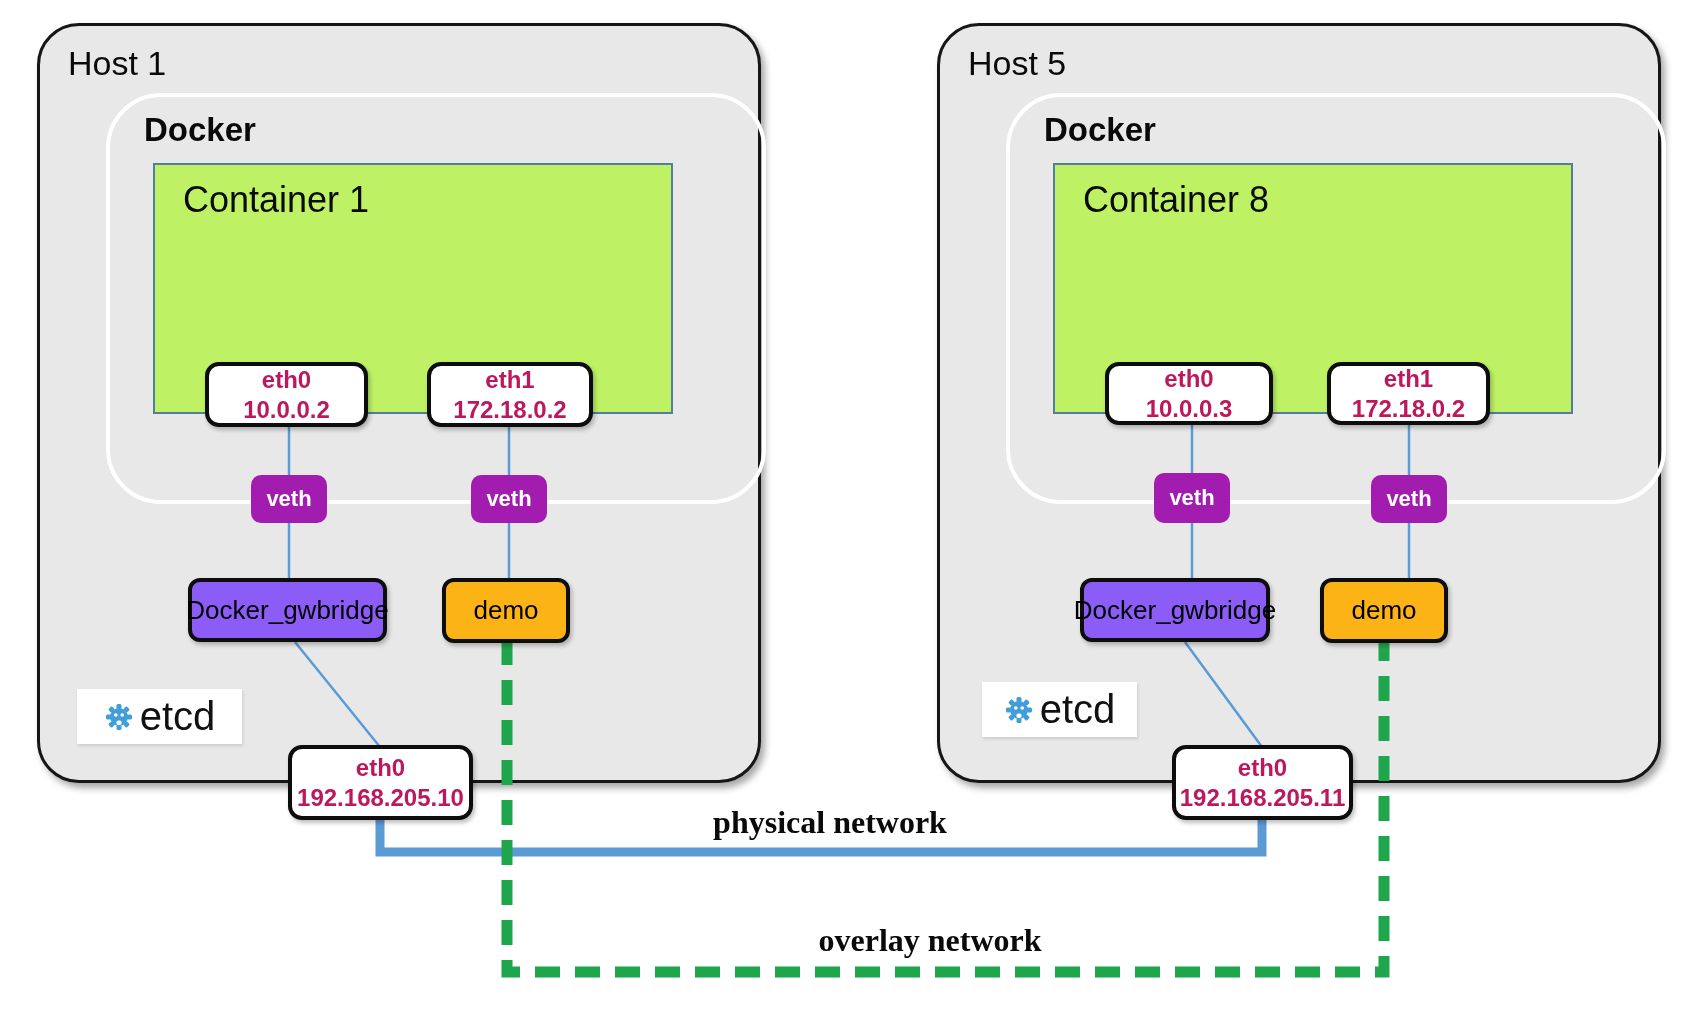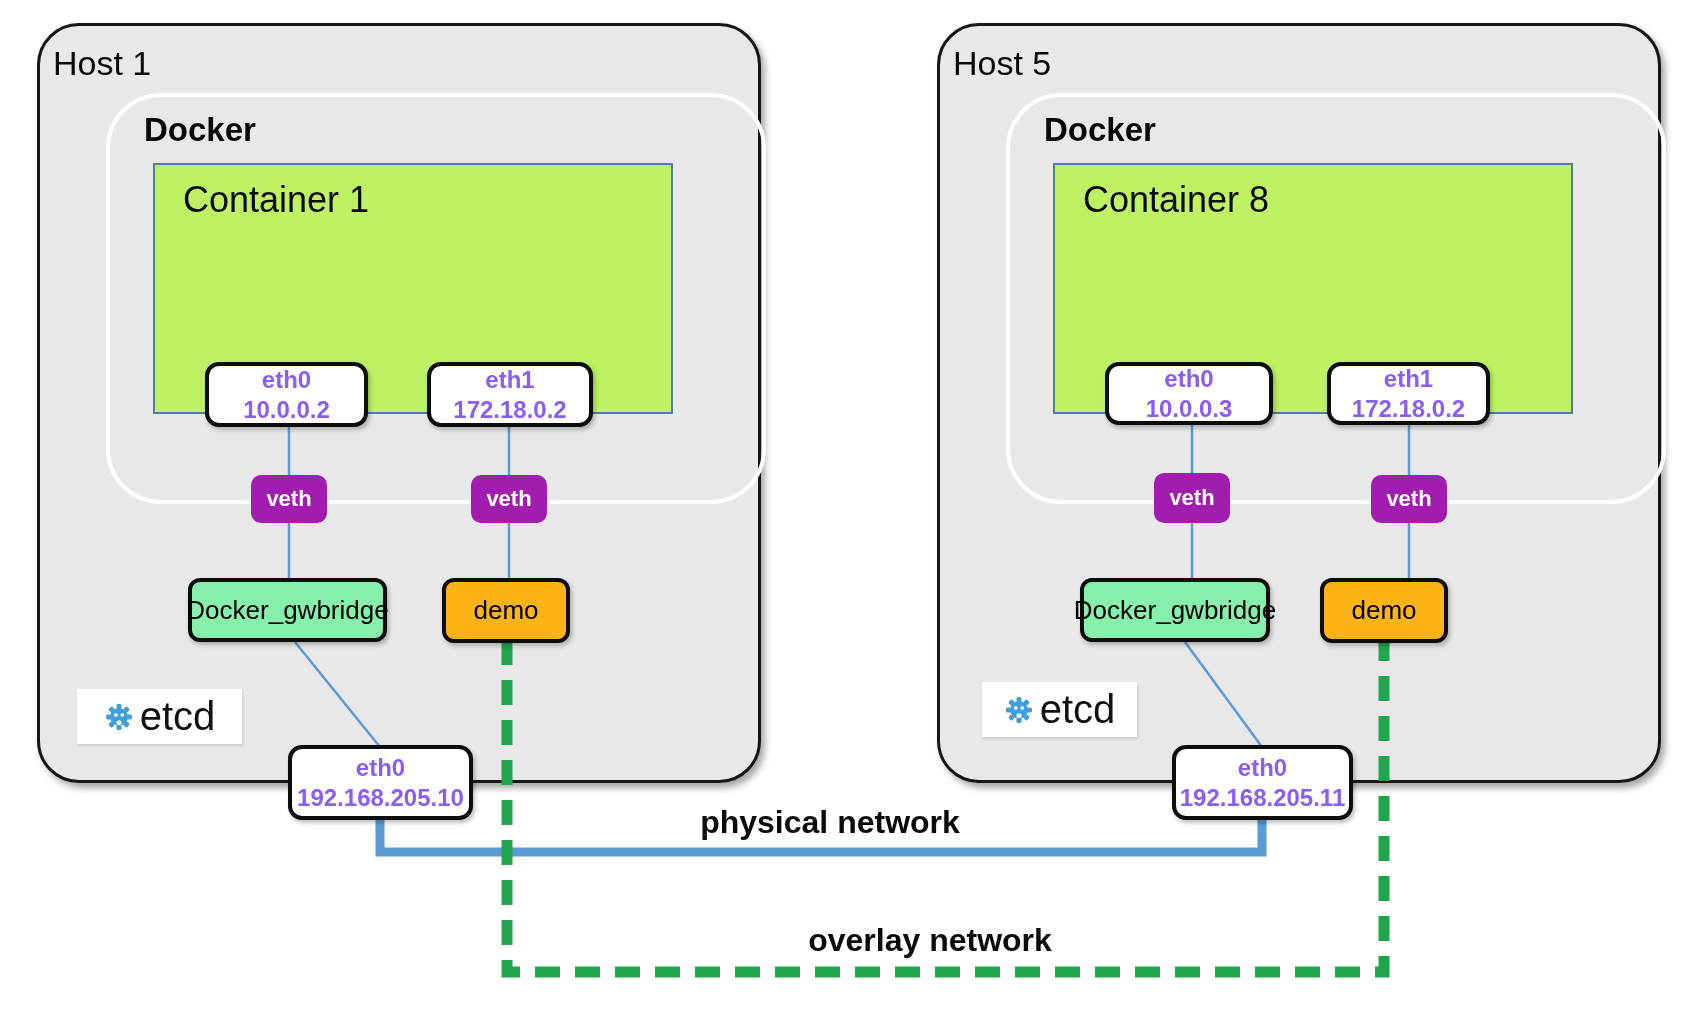--- a/index.html
+++ b/index.html
@@ -5,56 +5,56 @@
   html,body{margin:0;padding:0;background:#ffffff;}
   body{font-family:"Liberation Sans", sans-serif;color:#111;}
   #canvas{position:relative;width:1706px;height:1022px;background:#ffffff;overflow:hidden;}
 
   
   .host{
     position:absolute;width:718px;height:754px;top:23px;
     background:#e8e8e8;border:3px solid #161616;border-radius:42px;
     box-shadow:4px 5px 7px rgba(0,0,0,.35);
   }
-  .host-label{position:absolute;left:13px;top:18px;font-size:34px;color:#0a0a0a;}
+  .host-label{position:absolute;left:28px;top:18px;font-size:34px;color:#0a0a0a;}
   .docker-box{
     position:absolute;left:66px;top:67px;width:610px;height:403px;
     border:4px solid #ffffff;border-radius:55px;padding-left:42px;
   }
   .docker-label{position:absolute;left:34px;top:14px;font-size:33px;font-weight:700;color:#0a0a0a;}
   .container-box{
     position:absolute;left:43px;top:66px;width:516px;height:247px;
     background:#bef264;border:2px solid #567d9e;
   }
   .container-label{position:absolute;left:28px;top:14px;font-size:36px;color:#0a0a0a;}
 
   
   #wires{position:absolute;left:0;top:0;z-index:5;pointer-events:none;}
   #nodes{position:absolute;inset:0;z-index:10;}
 
   
   .node{position:absolute;display:flex;align-items:center;justify-content:center;text-align:center;box-sizing:border-box;}
   .ifbox{
     background:#ffffff;border:4px solid #0d0d0d;border-radius:14px;
-    font-size:24px;font-weight:700;line-height:1.25;color:#8b5cf6;
+    font-size:24px;font-weight:700;line-height:1.25;color:#be185d;
     box-shadow:2px 3px 4px rgba(0,0,0,.25);
   }
   .veth{
     background:#a21caf;border-radius:10px;color:#ffffff;
     font-size:22px;font-weight:700;
   }
   .bigbox{
     border:4px solid #0d0d0d;border-radius:12px;font-size:26px;color:#000;
     box-shadow:2px 3px 4px rgba(0,0,0,.25);
   }
-  .bridge{background:#86efac;}
+  .bridge{background:#8b5cf6;}
   .demo{background:#fcb316;text-align:center;}
   .etcd{background:#ffffff;font-size:40px;box-shadow:1px 2px 3px rgba(0,0,0,.12);}
   .etcd svg{margin-right:6px;}
-  .netlabel{position:absolute;width:420px;text-align:center;font-size:32px;font-weight:600;color:#0a0a0a;z-index:10;}
+  .netlabel{position:absolute;width:420px;text-align:center;font-size:32px;font-weight:600;color:#0a0a0a;z-index:10;font-family:Liberation Serif, serif;}
 </style>
 </head>
 <body>
 
 <div id="canvas">
 
   <div class="host" style="left:37px;">
     <div class="host-label">Host 1</div>
     <div class="docker-box">
       <div class="docker-label">Docker</div>

